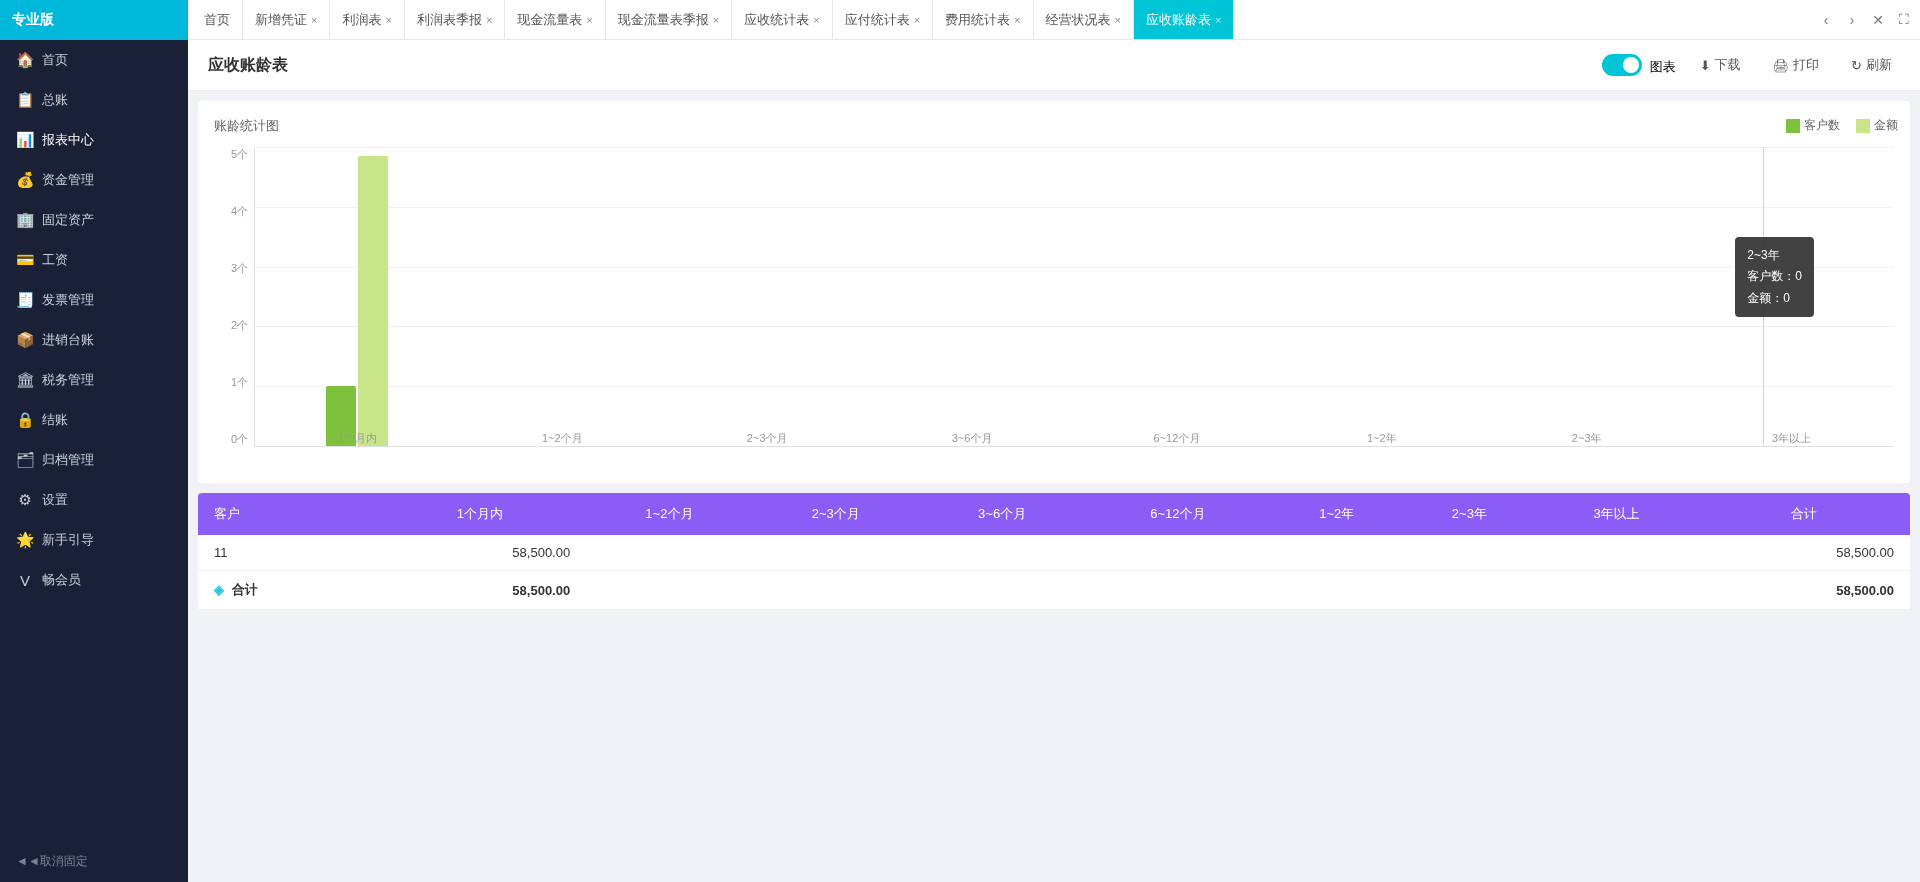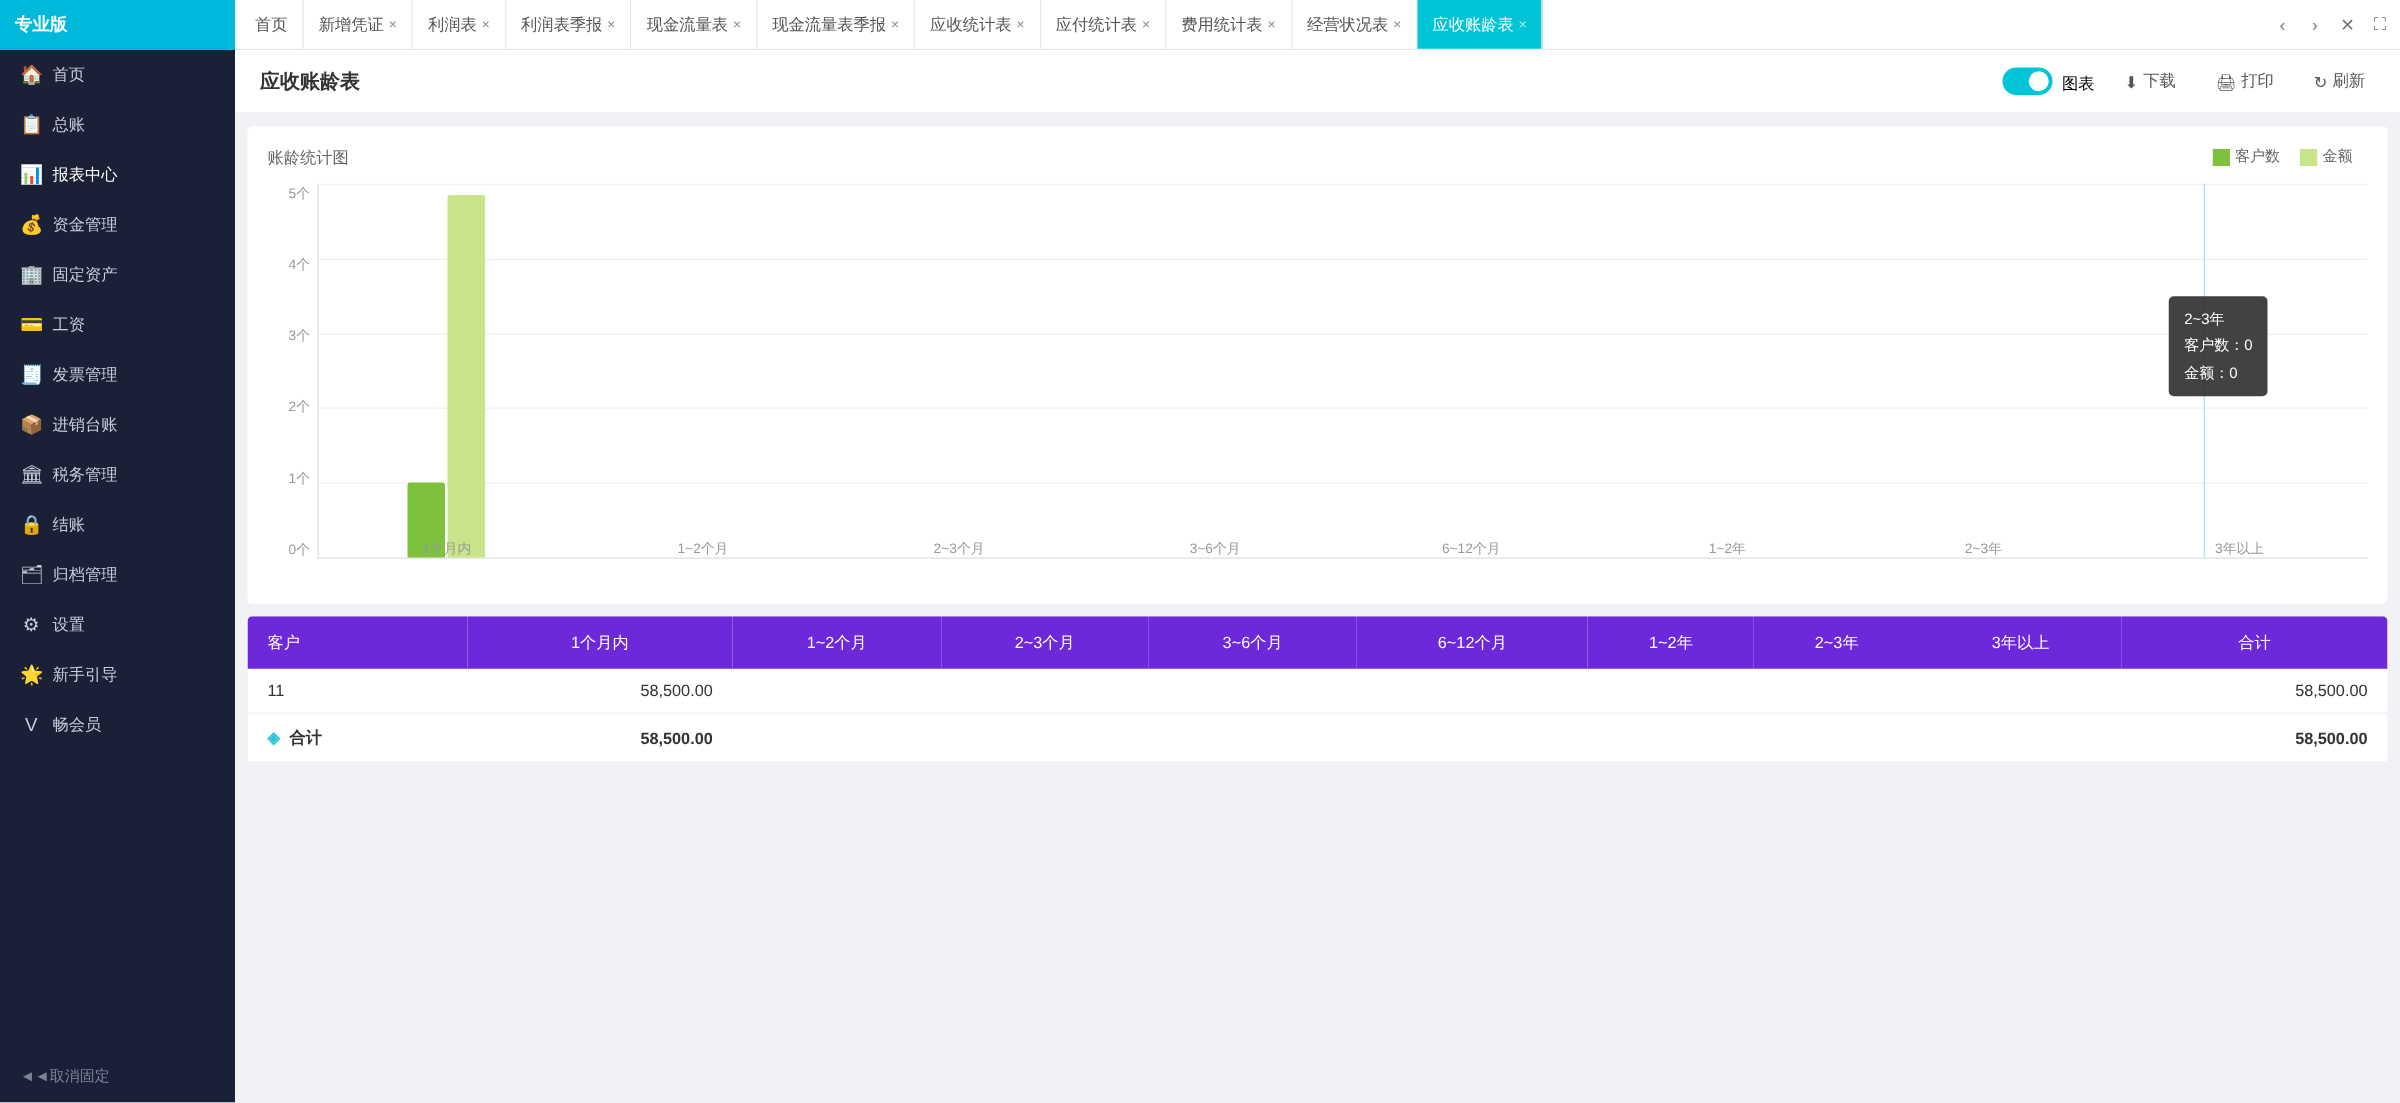--- a/index.html
+++ b/index.html
@@ -168,21 +168,21 @@
       position: relative;
     }
     .chart-title {
       font-size: 13px;
       color: #666;
       margin-bottom: 12px;
     }
     .chart-legend {
       position: absolute;
       top: 16px;
-      right: 28px;
+      right: 12px;
       display: flex;
       align-items: center;
       gap: 16px;
       font-size: 12px;
       color: #666;
     }
     .legend-item {
       display: flex;
       align-items: center;
       gap: 4px;
@@ -303,21 +303,21 @@
       margin: 0 10px 10px 10px;
       border-radius: 4px;
       overflow: hidden;
     }
     .data-table {
       width: 100%;
       border-collapse: collapse;
       background: white;
     }
     .data-table thead tr {
-      background: #6d28d9;
+      background: #8b5cf6;
       color: white;
     }
     .data-table th {
       padding: 12px 8px;
       text-align: center;
       font-weight: normal;
       font-size: 13px;
     }
     .data-table td {
       padding: 10px 8px;

